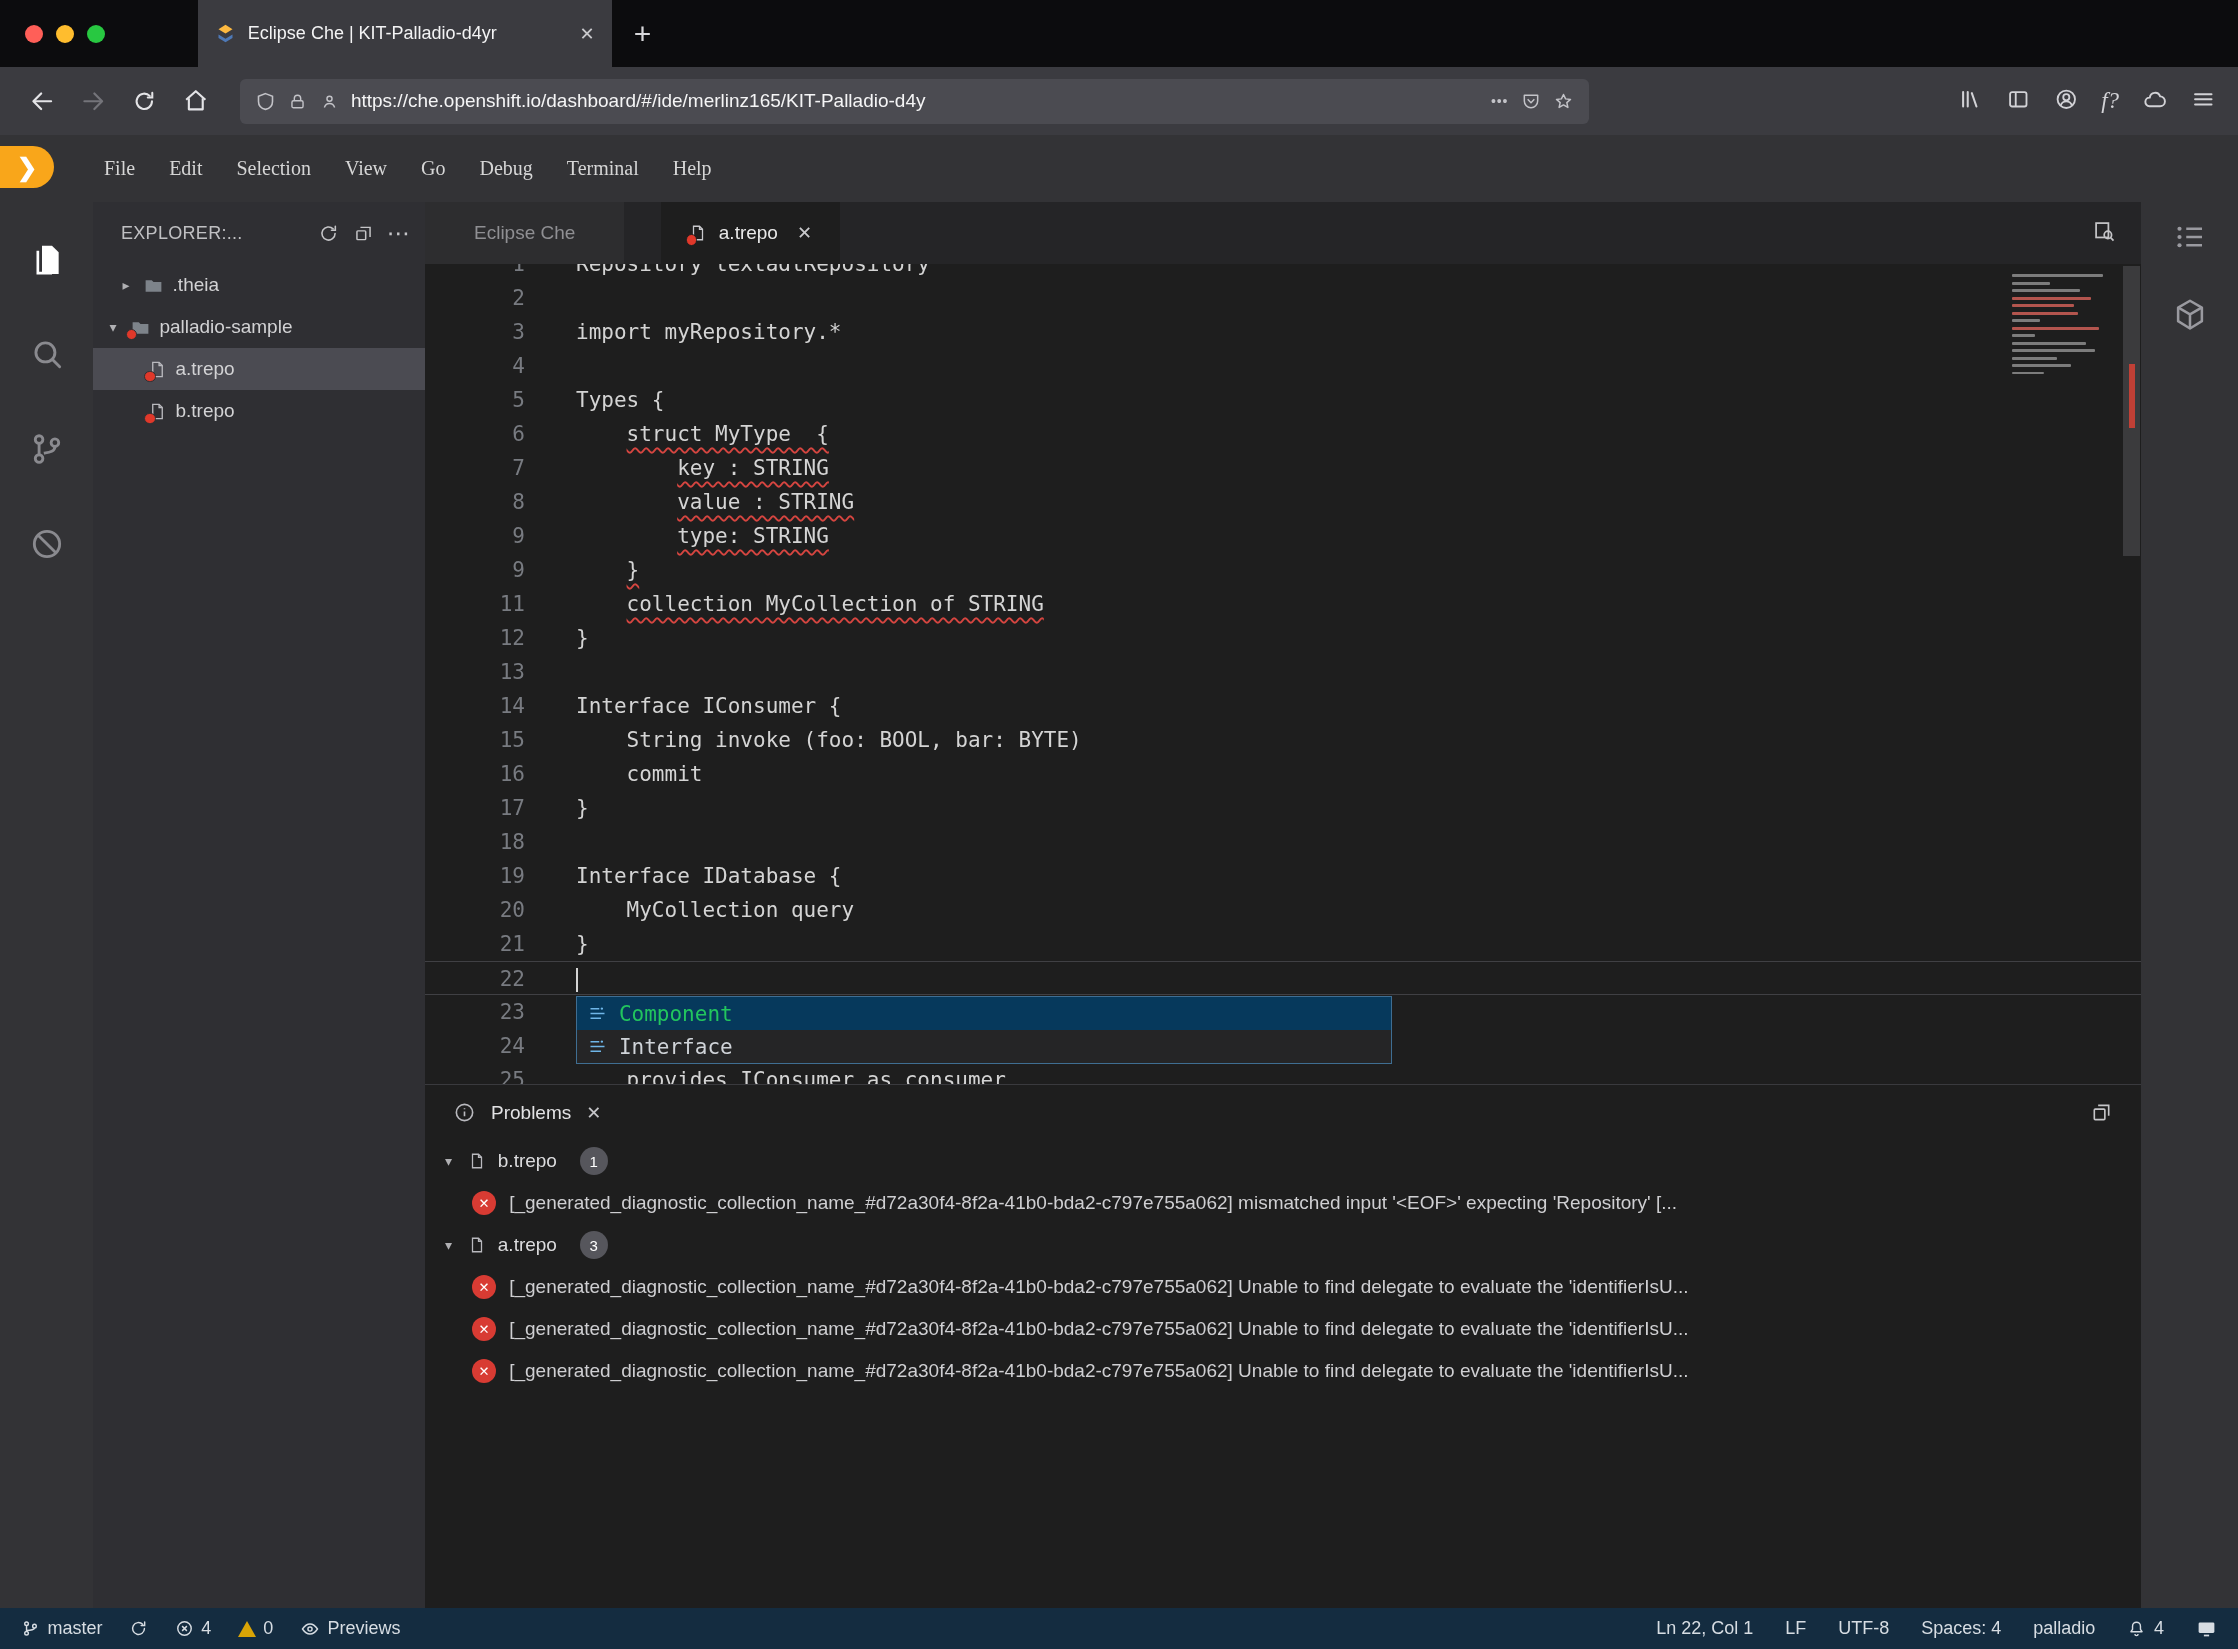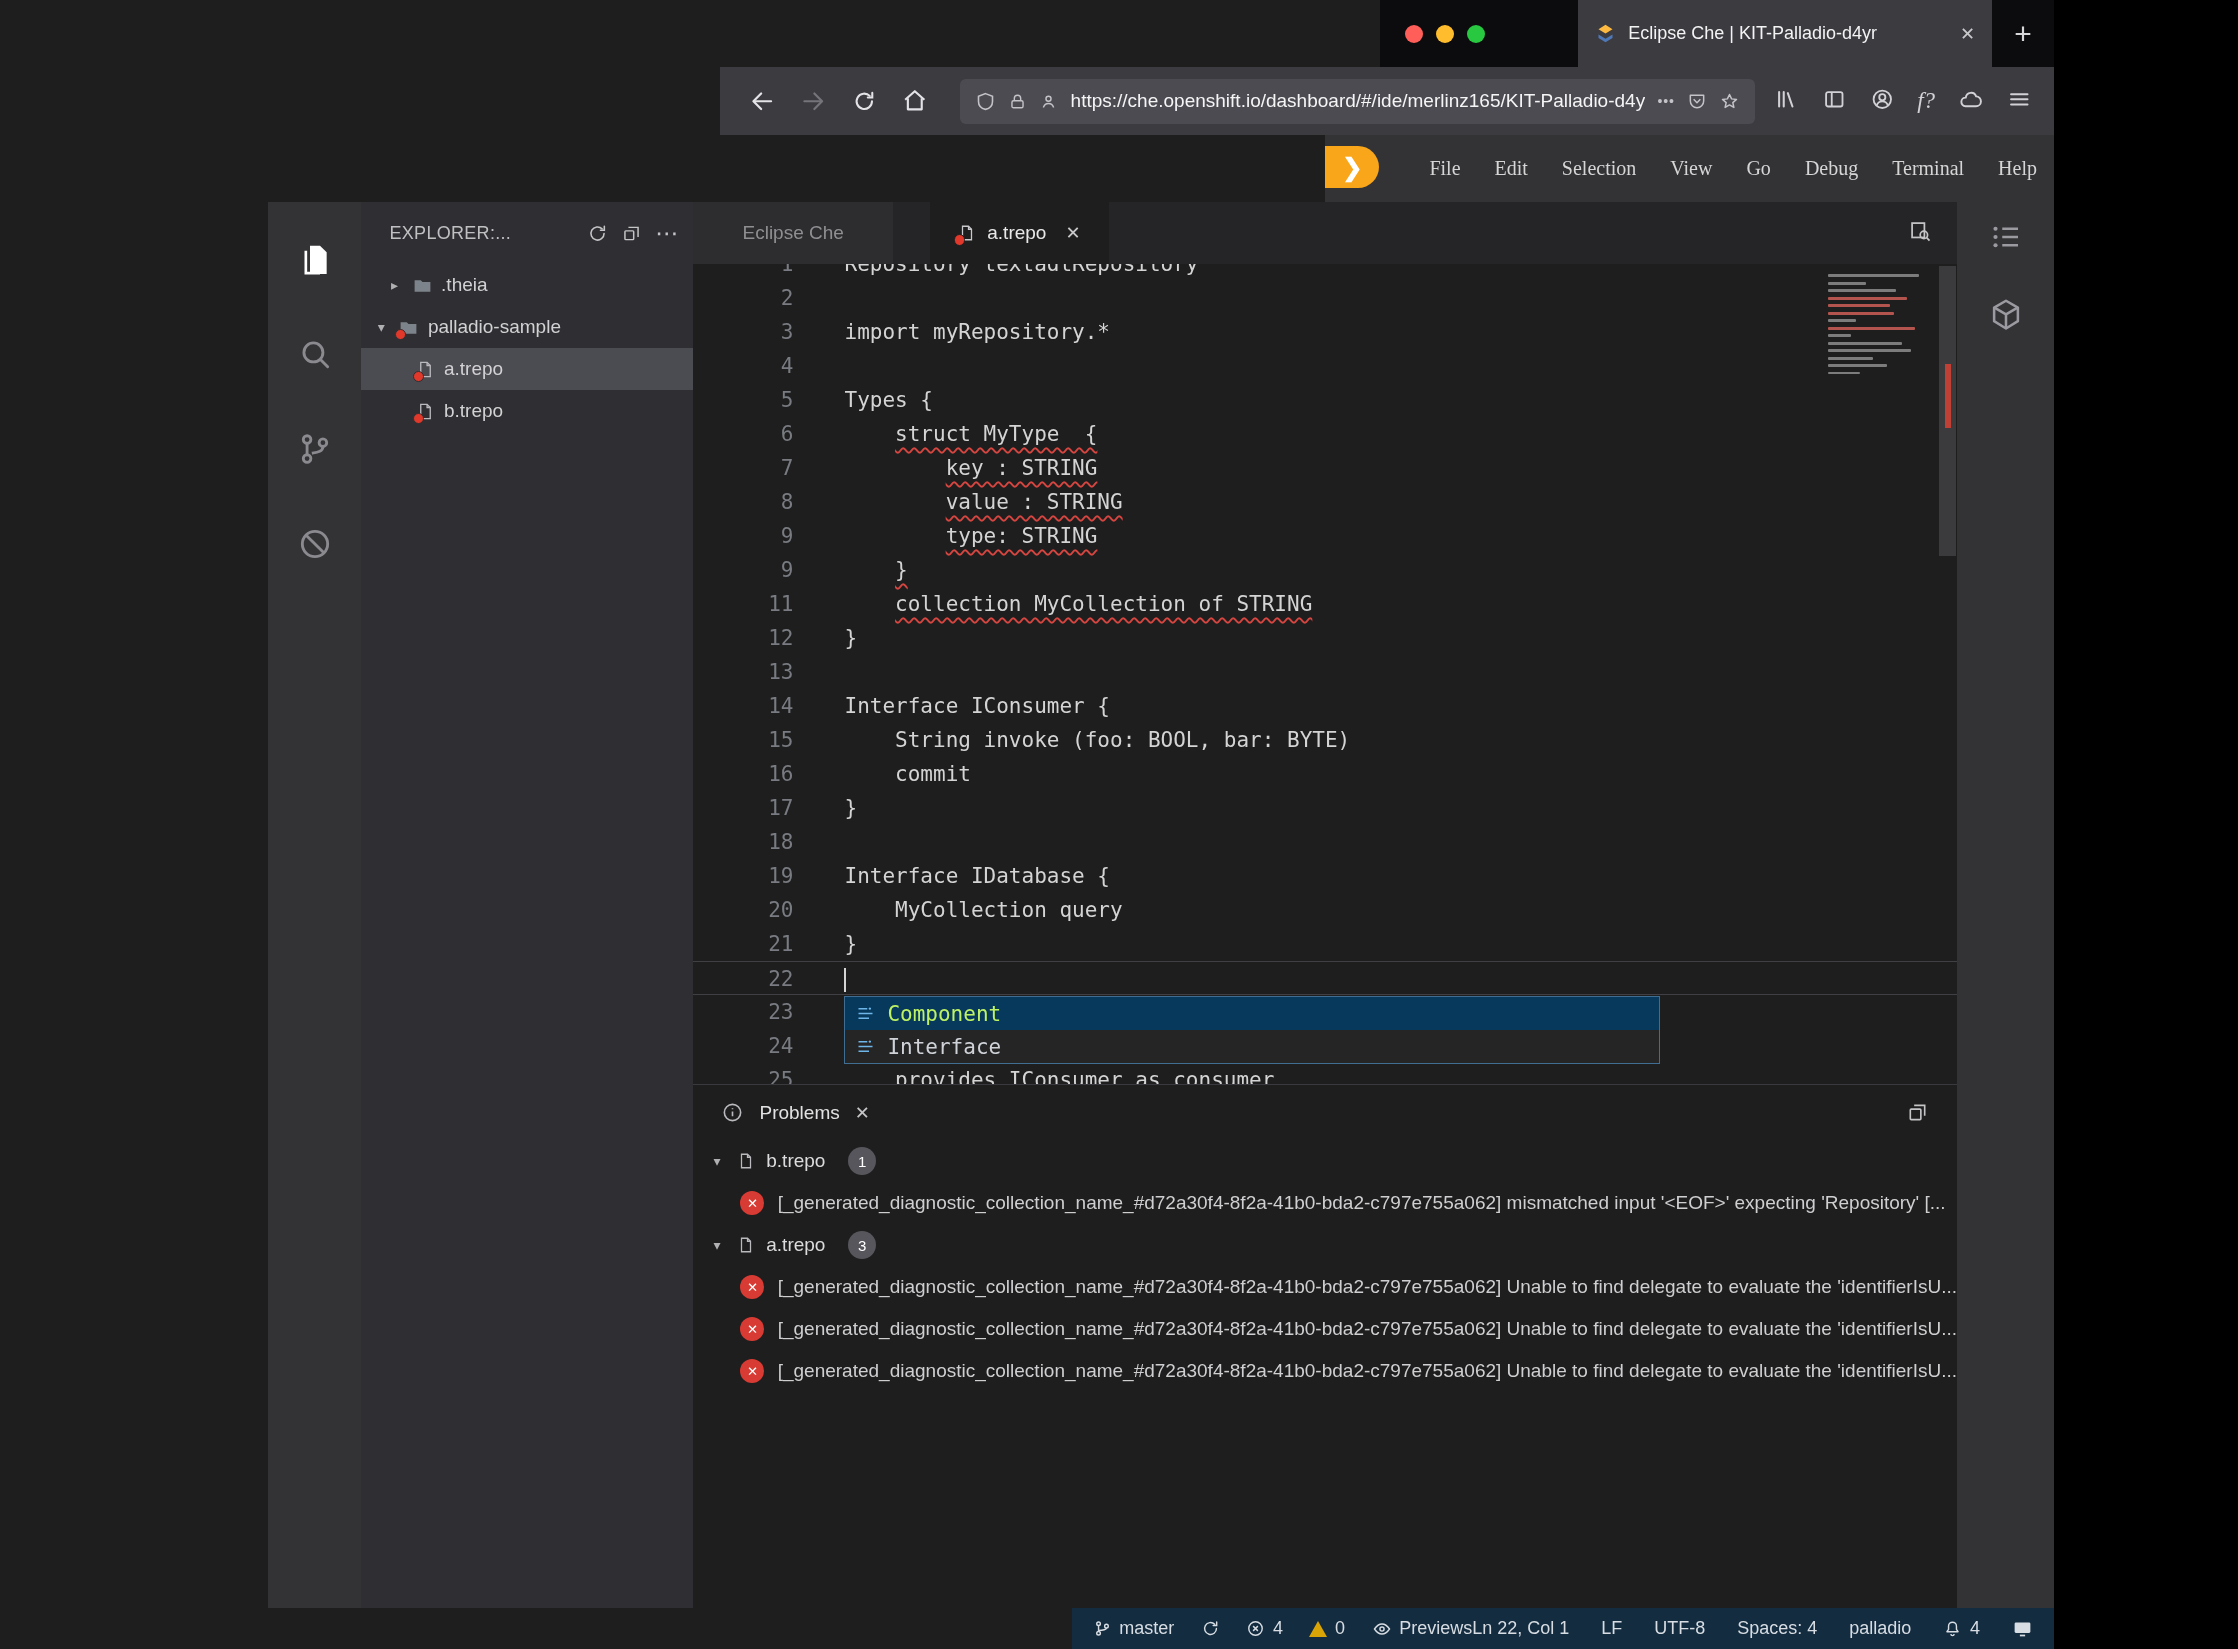--- a/index.html
+++ b/index.html
@@ -1,18 +1,18 @@
 <!DOCTYPE html>
 <html style="font-size:15px"><head>
 <meta charset="utf-8">
 <style>
   * { box-sizing: border-box; margin: 0; padding: 0; }
   html,body { background:#000; }
   body { font-family: "Liberation Sans", sans-serif; }
-  .screen { position:relative; width:2054px; height:1649px; background:#1e1e1e; overflow:hidden; display:flex; flex-direction:column;align-items:flex-end; }
+  .screen { position:relative; width:2238px; height:1649px; background:#1e1e1e; overflow:hidden; display:flex; flex-direction:column; }
 
   
   .titlebar { height:67px; background:#0c0c0e; display:flex; align-items:stretch; flex:none; }
   .lights { display:flex; gap:13.2px; align-items:center; padding:0 24.6px; }
   .light { width:18px; height:18px; border-radius:50%; }
   .btab { width:414px; margin-left:68px; background:#3b3b40; display:flex; align-items:center; gap:12.3px; padding:0 17px; color:#f3f3f4; font-size:18px; }
   .btab .title { flex:1; white-space:nowrap; overflow:hidden; text-overflow:clip; }
   .tab-x { color:#c9c9cc; font-size:18px; }
   .newtab { width:62px; display:flex; align-items:center; justify-content:center; color:#d7d7da; font-size:30px; }
 
@@ -62,21 +62,21 @@
   .code { margin-top:-17px; }
   .crow { height:34px; line-height:34px; display:flex; }
   .crow.current { border-top:0.9px solid #404044; border-bottom:0.9px solid #404044; }
   .ln { width:100px; text-align:right; color:#787b81; flex:none; }
   .ct { margin-left:51px; white-space:pre; }
   .tok.err { text-decoration:underline; text-decoration-style:wavy; text-decoration-color:#d64540; text-decoration-thickness:1.9px; text-underline-offset:5.7px; }
   .cursor { display:inline-block; width:1.9px; height:24.6px; background:#d4d4d4; vertical-align:middle; margin-right:-1.9px; }
 
   .suggest { position:absolute; left:151px; top:732px; width:816px; background:#252526; border:0.9px solid #3f6e92; z-index:5; }
   .s-item { height:33px; display:flex; align-items:center; gap:11.4px; padding:0 9.5px; color:#cfd3d8; font-size:21px; }
-  .s-item.selected { background:#06395c; color:#bef264; }
+  .s-item.selected { background:#06395c; color:#22c55e; }
   .s-ic { color:#6fb6e8; display:flex; }
 
   .minimap { position:absolute; top:5.7px; right:23px; width:106px; }
   .mm { height:2.8px; background:#7c7c7c; margin:4.7px 0 0 0; border-radius:0.9px; }
   .mm.red { background:#b3554e; }
   .vscroll { position:absolute; top:0; right:0; width:19px; height:100%; }
   .vthumb { position:absolute; top:1.9px; right:0.9px; width:17px; height:290px; background:rgba(115,115,120,.35); }
   .vmark { position:absolute; top:100px; right:5.7px; width:6.6px; height:64px; background:#c04036; }
 
   

